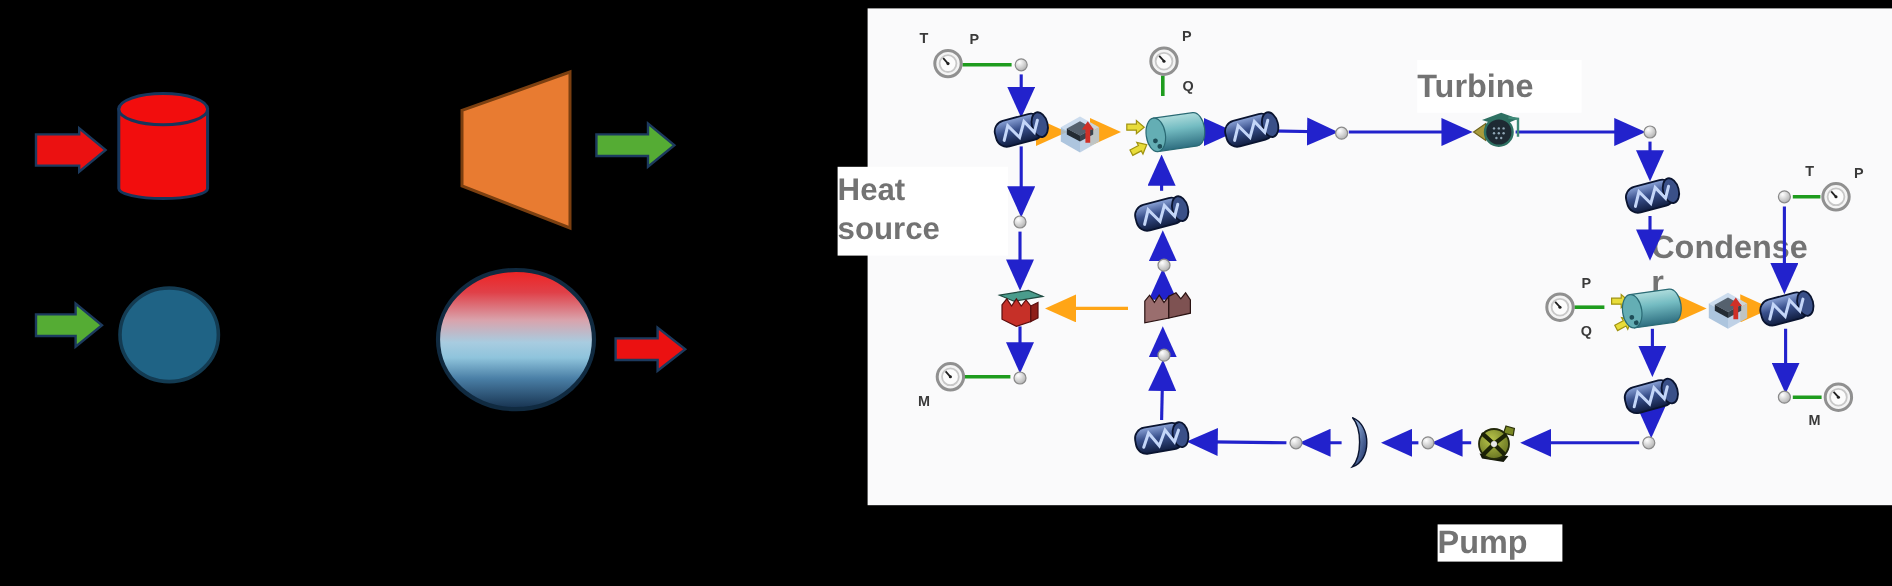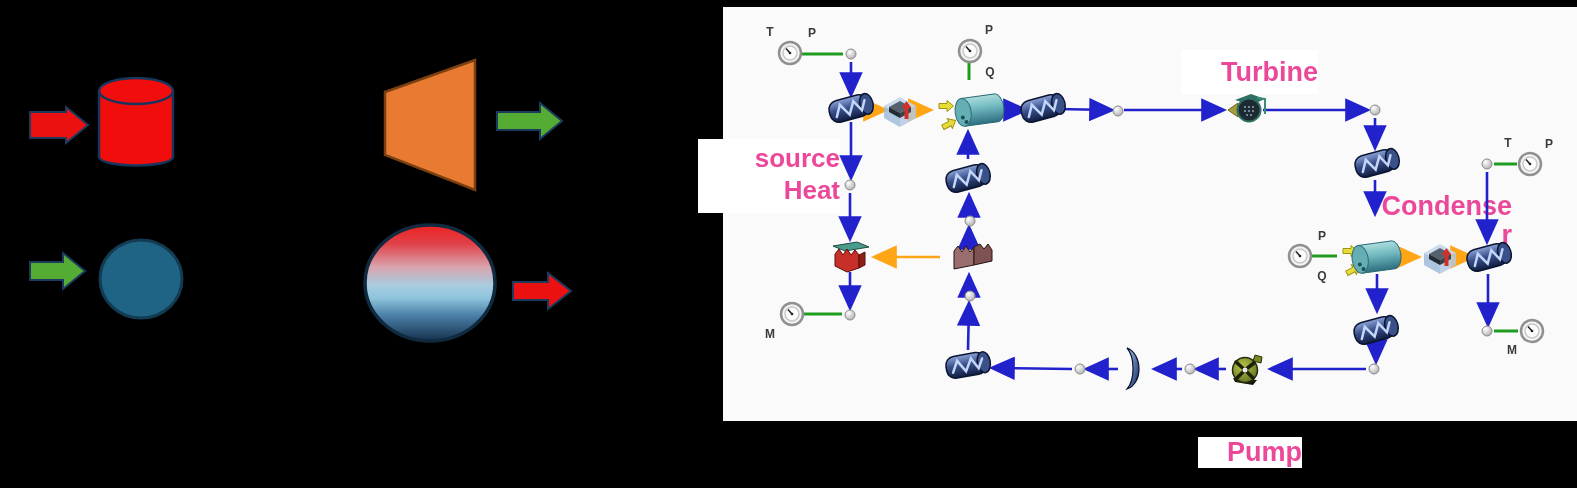--- a/index.html
+++ b/index.html
@@ -1,36 +1,36 @@
 <!DOCTYPE html>
 <html><head>
 <meta charset="utf-8">
 <style>
   html,body{margin:0;padding:0;background:#000;}
   .canvas{position:relative;width:1577px;height:488px;background:#000;overflow:hidden;
           font-family:"Liberation Sans",sans-serif;}
   .panel{position:absolute;left:723px;top:7px;width:854px;height:414px;background:#FAFAFB;z-index:0;}
-  .lbl{position:absolute;z-index:1;color:#ec4899;font-weight:bold;text-align:right;}
+  .lbl{position:absolute;z-index:1;color:#737373;font-weight:bold;text-align:left;}
   .lbl-big{font-size:26px;line-height:32px;}
   .tag{position:absolute;z-index:1;color:#3A3A3A;font-size:12px;font-weight:600;width:16px;text-align:center;}
   svg.diagram{position:absolute;left:0;top:0;z-index:2;}
   .stream{stroke:#2222CC;stroke-width:2.6;fill:none;}
   .energy{stroke:#FFA516;stroke-width:2.6;fill:none;}
   .signal{stroke:#1E9C1E;stroke-width:3;fill:none;}
 </style>
 </head>
 <body>
 
 <div class="canvas">
 
   <div class="panel"></div>
 
   <div class="lbl lbl-big" style="left:698px;top:139px;width:142px;height:71px;background:#fff;padding-top:3px;">
+    <div>Heat</div>
     <div>source</div>
-    <div>Heat</div>
   </div>
 
   <div class="lbl" style="left:1181px;top:50px;width:137px;height:44px;background:#fff;font-size:27px;line-height:44px;">Turbine</div>
 
   <div class="lbl" style="left:1376px;top:192px;width:136px;font-size:27px;line-height:29px;">
     <div>Condense</div>
     <div>r</div>
   </div>
 
   <div class="lbl" style="left:1198px;top:389px;width:104px;height:31px;background:#fff;font-size:27px;line-height:31px;margin-top:48px;">Pump</div>

